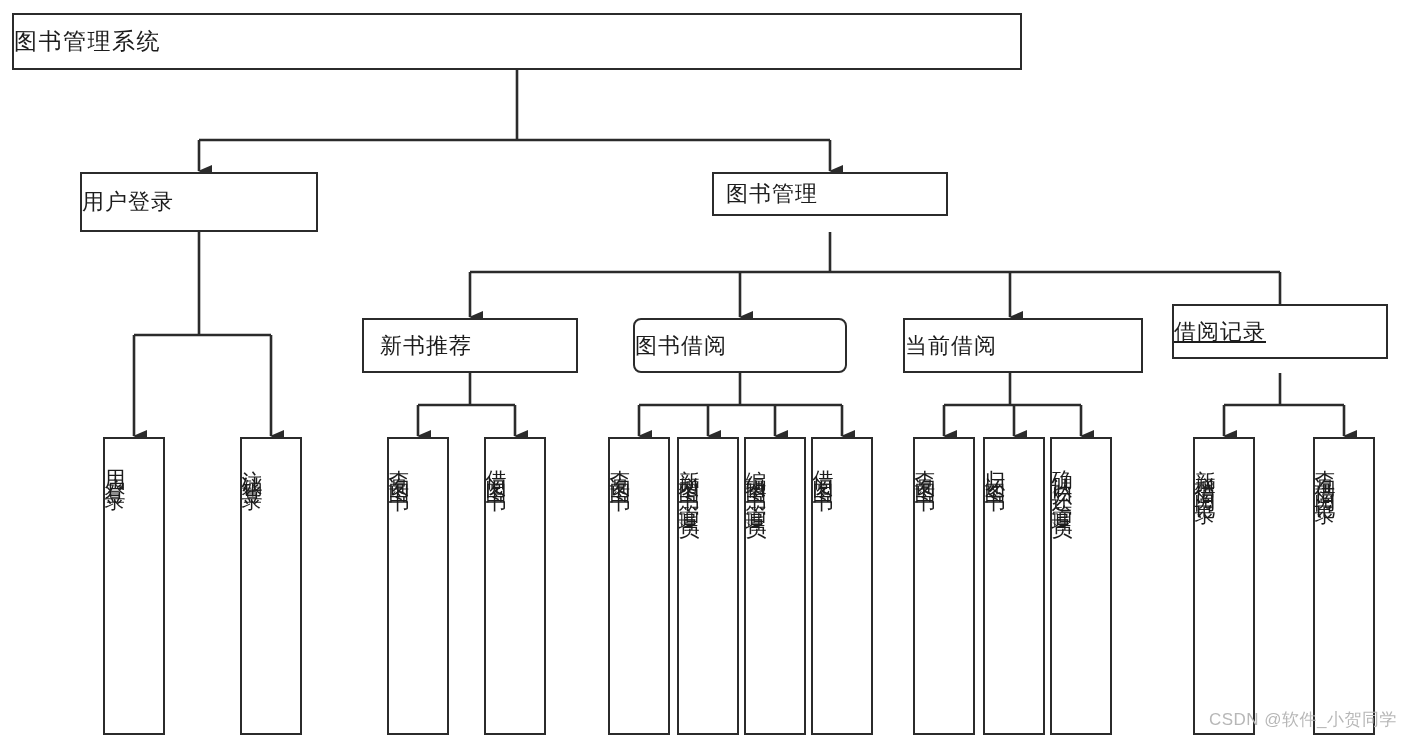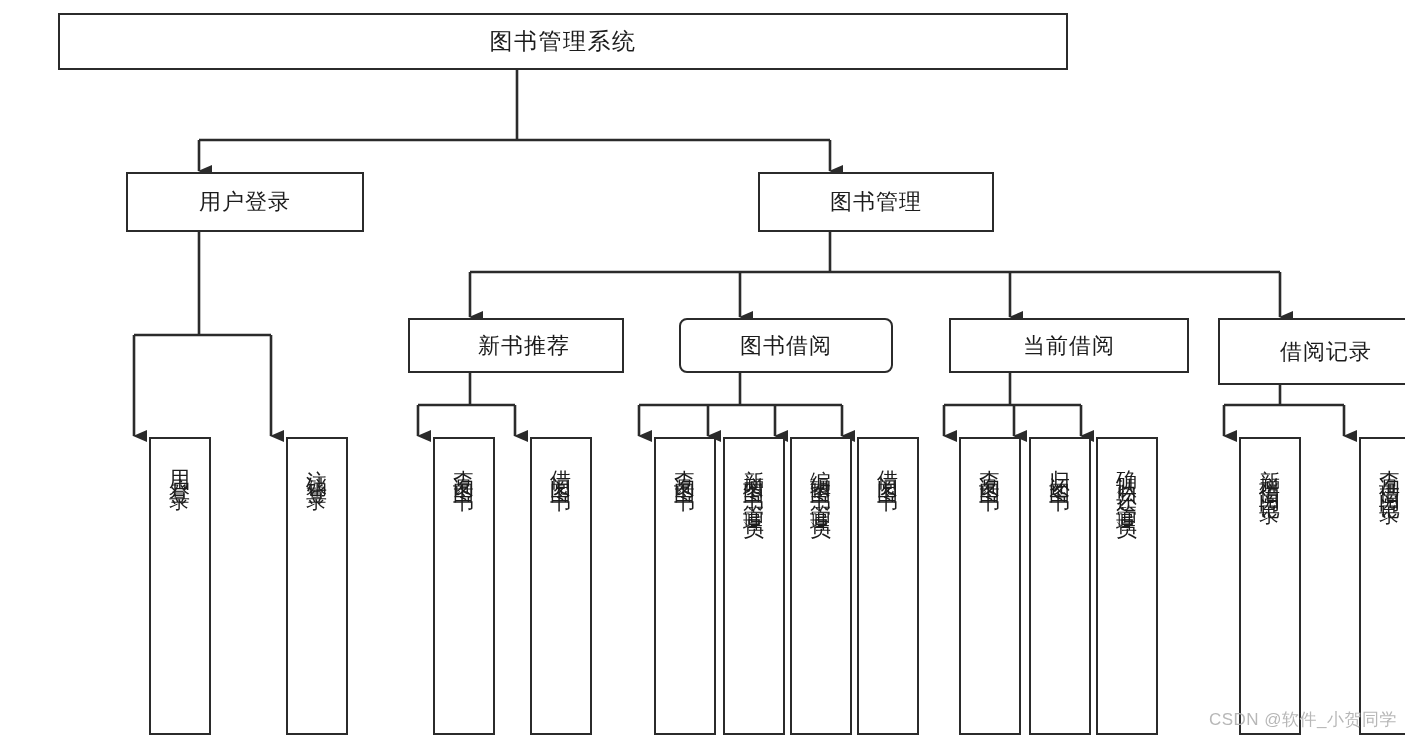--- a/index.html
+++ b/index.html
@@ -26,23 +26,22 @@
     height: 747px;
     pointer-events: none;
   }
   .node {
     position: absolute;
     box-sizing: border-box;
     background: #ffffff;
     border: 2px solid #2b2b2b;
     display: flex;
     align-items: center;
-    justify-content: center;
+    justify-content: flex-start;
     color: #1c1c1c;
-    margin-left: 46px;
   }
   .node-label {
     display: block;
     text-align: center;
     line-height: 1.18;
     white-space: nowrap;
   }
   
   .node.h .node-label {
     font-size: 22px;
@@ -125,33 +124,33 @@
       </g>
   </svg>
 
   <div id="nodes">
       <div class="node h root" style="left: 12px; top: 13px; width: 1010px; height: 57px;">
         <span class="node-label">图书管理系统</span>
       </div>
       <div class="node h" style="left: 80px; top: 172px; width: 238px; height: 60px;">
         <span class="node-label">用户登录</span>
       </div>
-      <div class="node h" style="left: 712px; top: 172px; width: 236px; height: 60px;">
+      <div class="node h" style="left: 712px; top: 172px; width: 236px; height: 44px; padding-left: 12px;">
         <span class="node-label">图书管理</span>
       </div>
       <div class="node h" style="left: 362px; top: 318px; width: 216px; height: 55px; padding-left: 16px;">
         <span class="node-label">新书推荐</span>
       </div>
       <div class="node h" style="left: 633px; top: 318px; width: 214px; height: 55px; border-radius: 8px;">
         <span class="node-label">图书借阅</span>
       </div>
       <div class="node h" style="left: 903px; top: 318px; width: 240px; height: 55px;">
         <span class="node-label">当前借阅</span>
       </div>
-      <div class="node h" style="left: 1172px; top: 318px; width: 216px; height: 67px;">
+      <div class="node h" style="left: 1172px; top: 304px; width: 216px; height: 55px; text-decoration: underline;">
         <span class="node-label">借阅记录</span>
       </div>
       <div class="node v" style="left: 103px; top: 437px; width: 62px; height: 298px;">
         <span class="node-label">用户登录</span>
       </div>
       <div class="node v" style="left: 240px; top: 437px; width: 62px; height: 298px;">
         <span class="node-label">注销登录</span>
       </div>
       <div class="node v" style="left: 387px; top: 437px; width: 62px; height: 298px;">
         <span class="node-label">查询图书</span>

